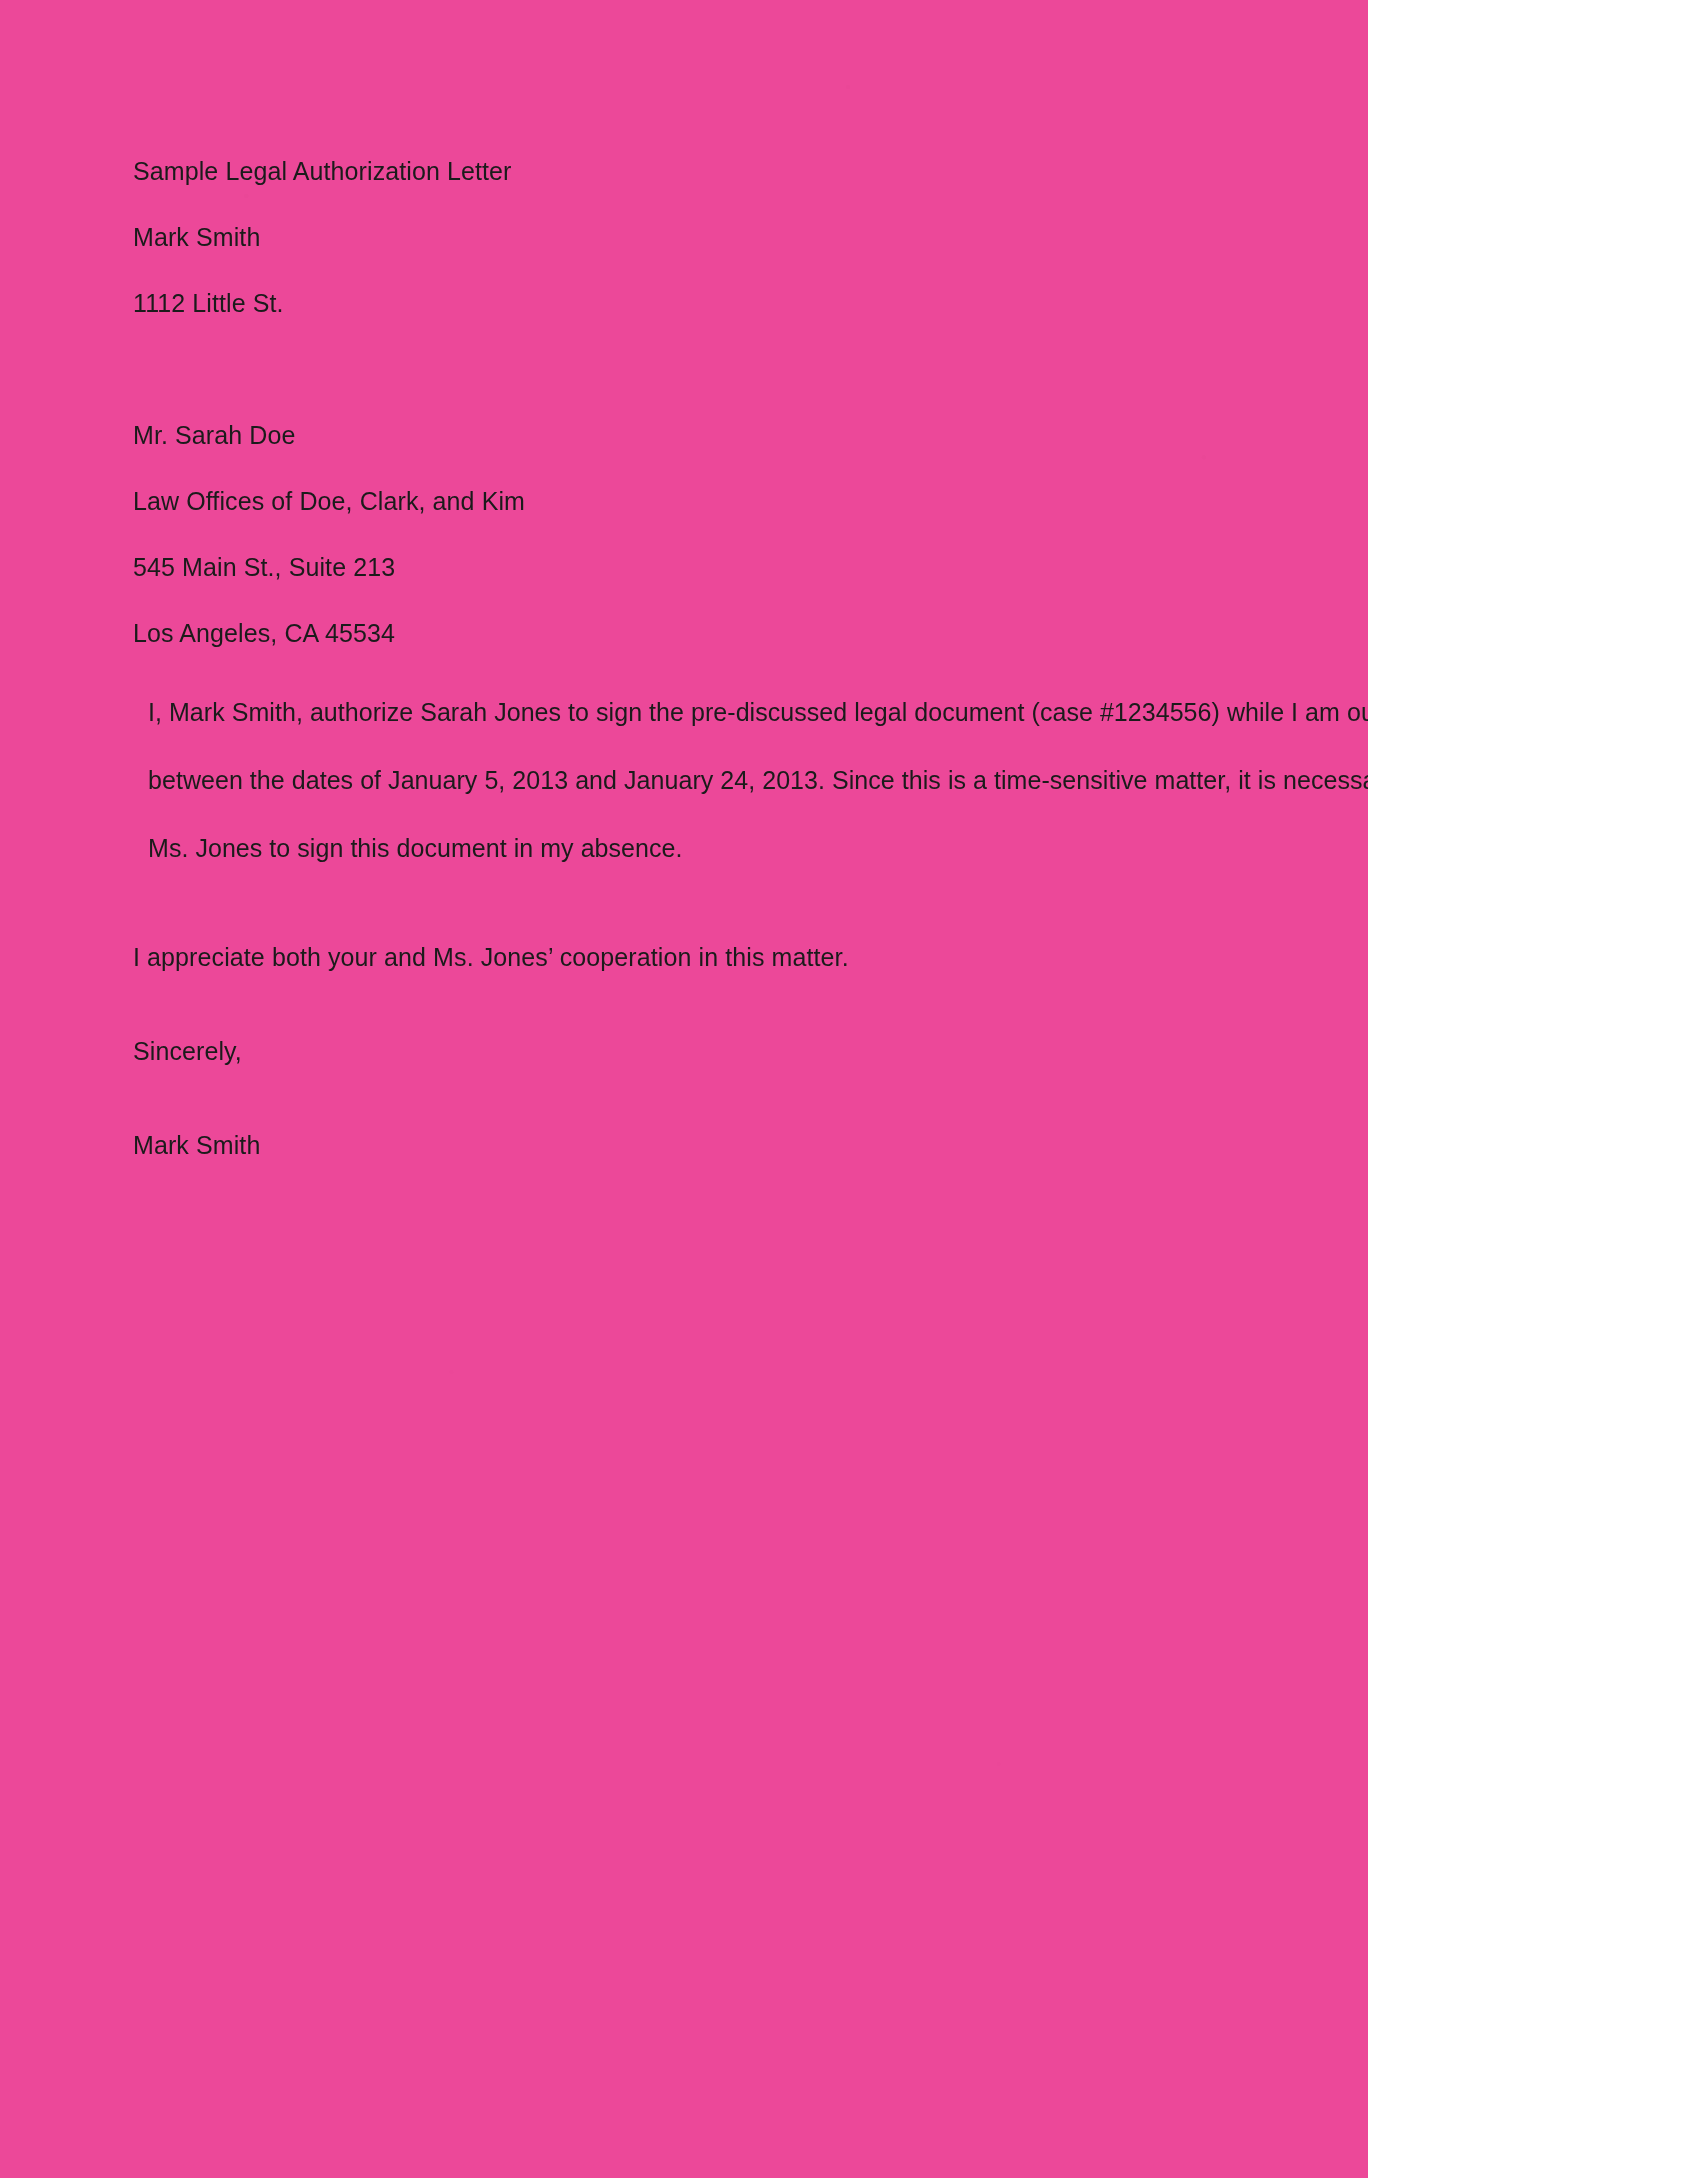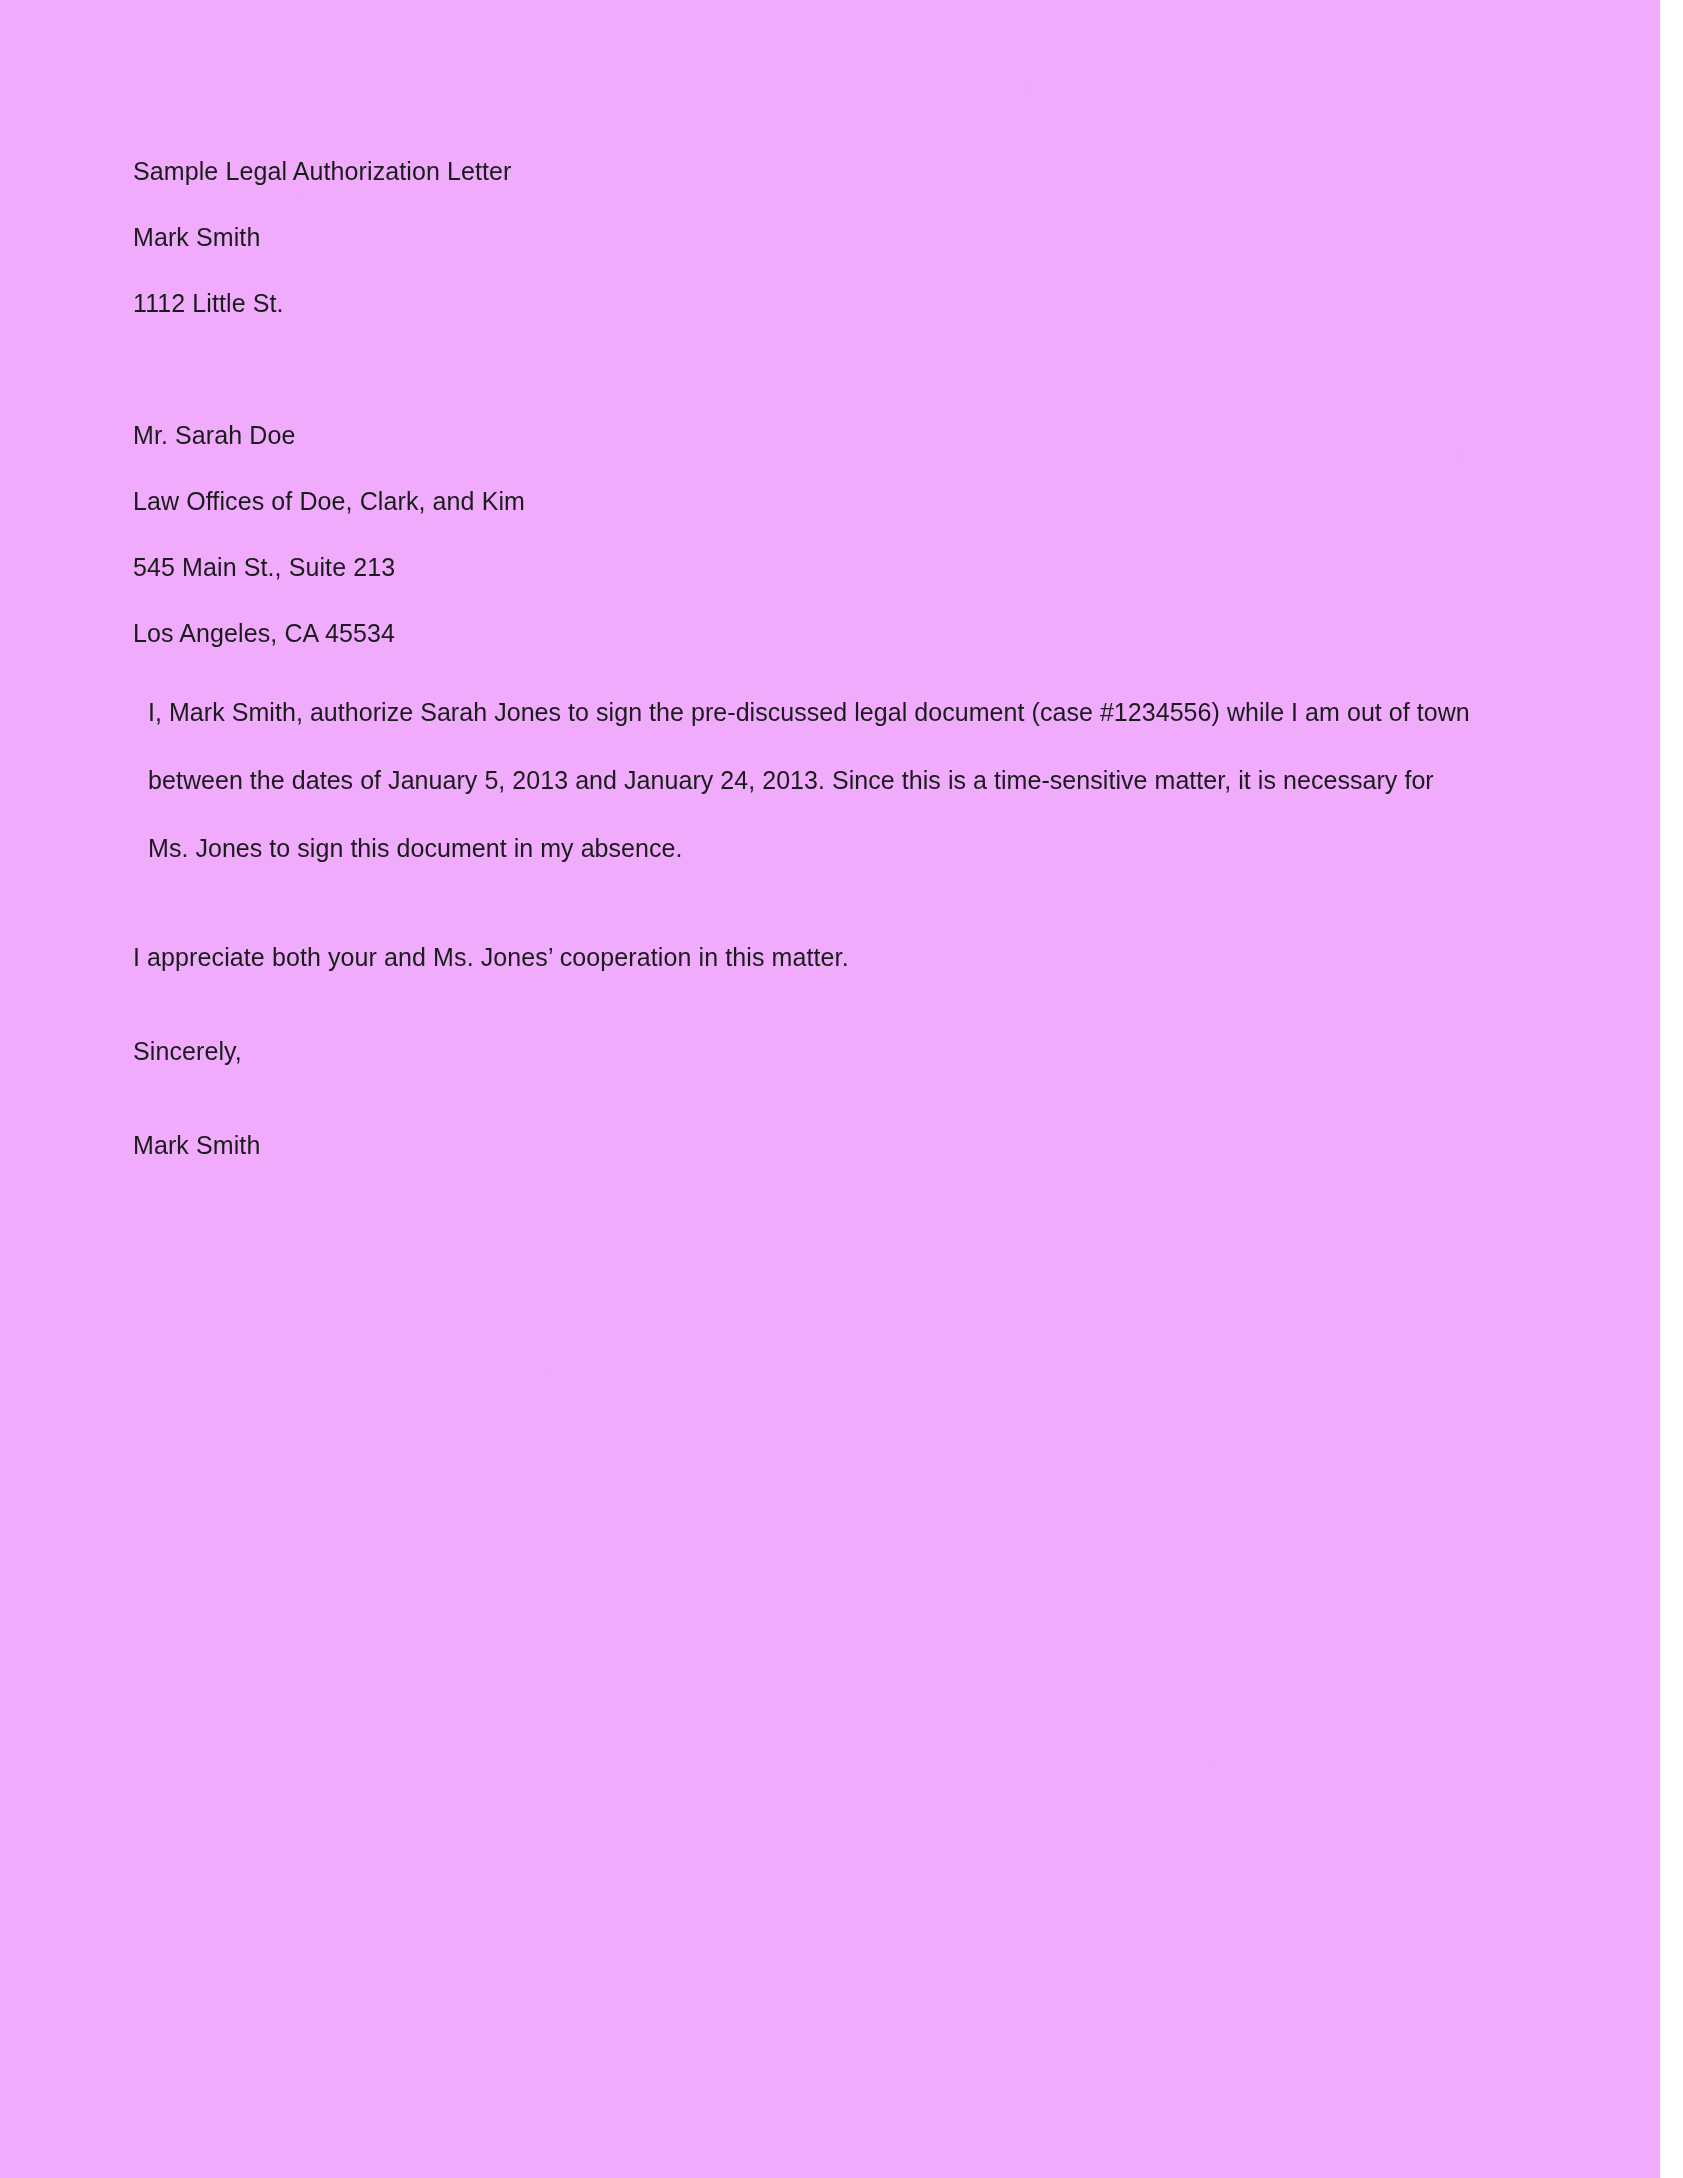--- a/index.html
+++ b/index.html
@@ -4,23 +4,23 @@
 <title>Sample Legal Authorization Letter</title>
 <style>
   html, body {
     margin: 0;
     padding: 0;
     background: #ffffff;
   }
 
   .page {
     position: relative;
-    width: 1660px;
+    width: 1368px;
     height: 2178px;
-    background: #f0abfc;
+    background: #ec4899;
     overflow: hidden;
     font-family: "Liberation Sans", "DejaVu Sans", sans-serif;
     color: #1b1b1b;
     -webkit-font-smoothing: antialiased;
   }
 
   
   .page::before {
     content: "";
     position: absolute;

